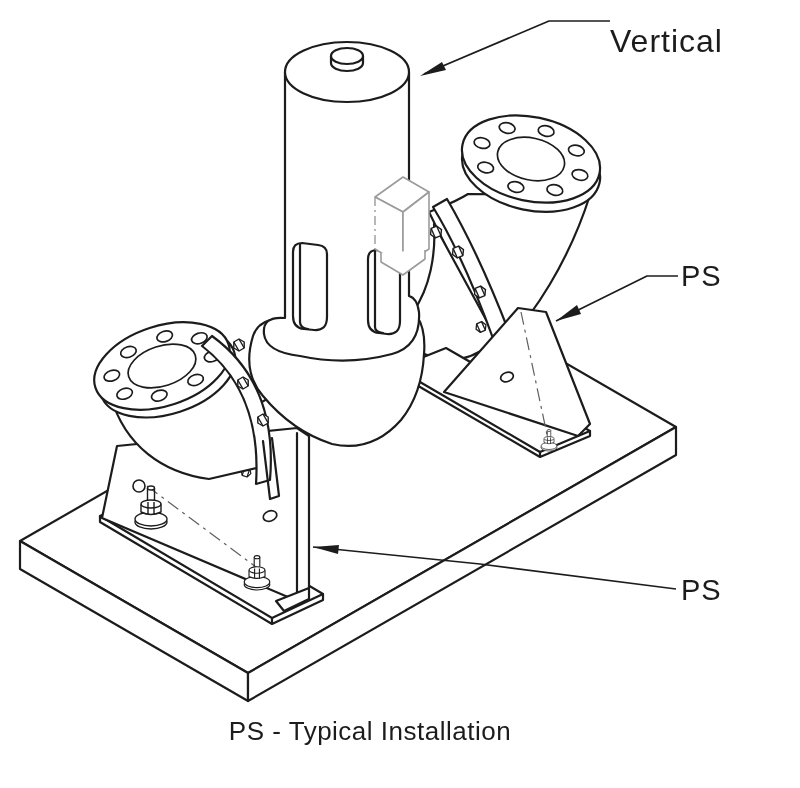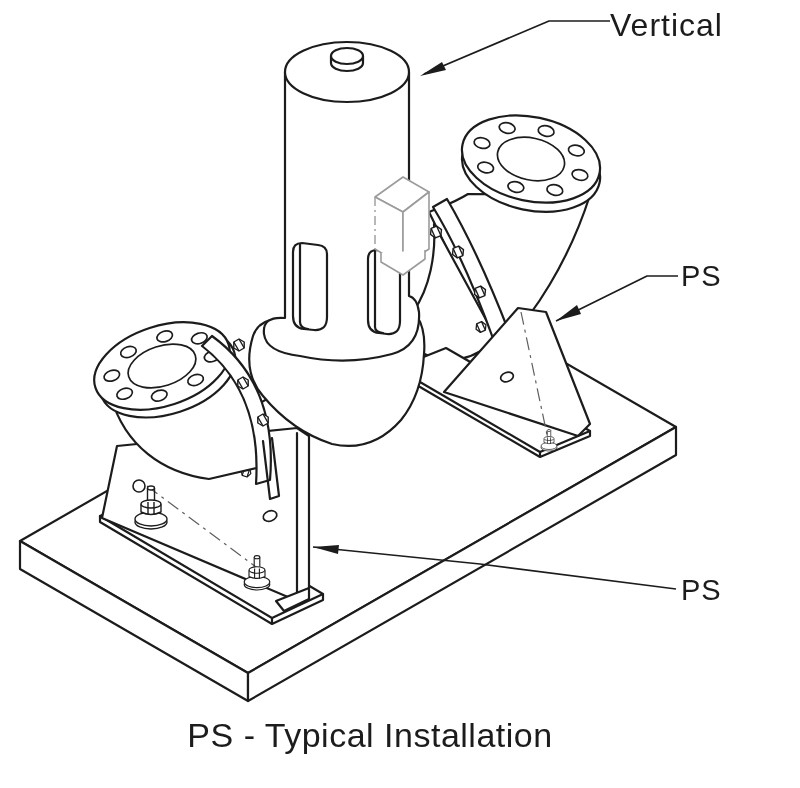--- a/index.html
+++ b/index.html
@@ -14,25 +14,25 @@
   .hole{fill:#ffffff;stroke:#1c1c1c;stroke-width:1.7;}
   .blk{fill:#1c1c1c;stroke:none;}
   .lead{fill:none;stroke:#1c1c1c;stroke-width:1.7;stroke-linejoin:round;}
   .dashdot{fill:none;stroke:#5f5f5f;stroke-width:1.2;stroke-dasharray:13 5 3 5;}
   .gray{fill:#ffffff;stroke:#9b9b9b;stroke-width:1.6;stroke-linejoin:round;}
   .gdash{fill:none;stroke:#9b9b9b;stroke-width:1.4;stroke-dasharray:9 4 2 4;}
   #hexbolt, #anchor{fill:#ffffff;stroke:#1c1c1c;stroke-width:1.4;stroke-linejoin:round;}
 
   
   .lbl{position:absolute;letter-spacing:1px;white-space:nowrap;}
-  .pump-lbl{left:610px;top:6px;font-size:32px;line-height:39px;font-weight:400;}
+  .pump-lbl{left:610px;top:22px;font-size:32px;line-height:39px;font-weight:400;}
   .ps-right{left:681px;top:260px;font-size:29px;}
   .ps-lower{left:681px;top:574px;font-size:29px;}
   .caption{position:absolute;left:150px;top:716px;width:440px;text-align:center;
-           font-size:34px;letter-spacing:0.5px;font-weight:400;}
+           font-size:26px;letter-spacing:0.5px;font-weight:400;}
 </style>
 </head>
 <body>
 
 <div class="fig">
 
 <svg width="800" height="788" viewBox="0 0 800 788">
   <defs>
     <g id="hexbolt">
       <polygon points="6,0 3,-5.2 -3,-5.2 -6,0 -3,5.2 3,5.2"></polygon>

